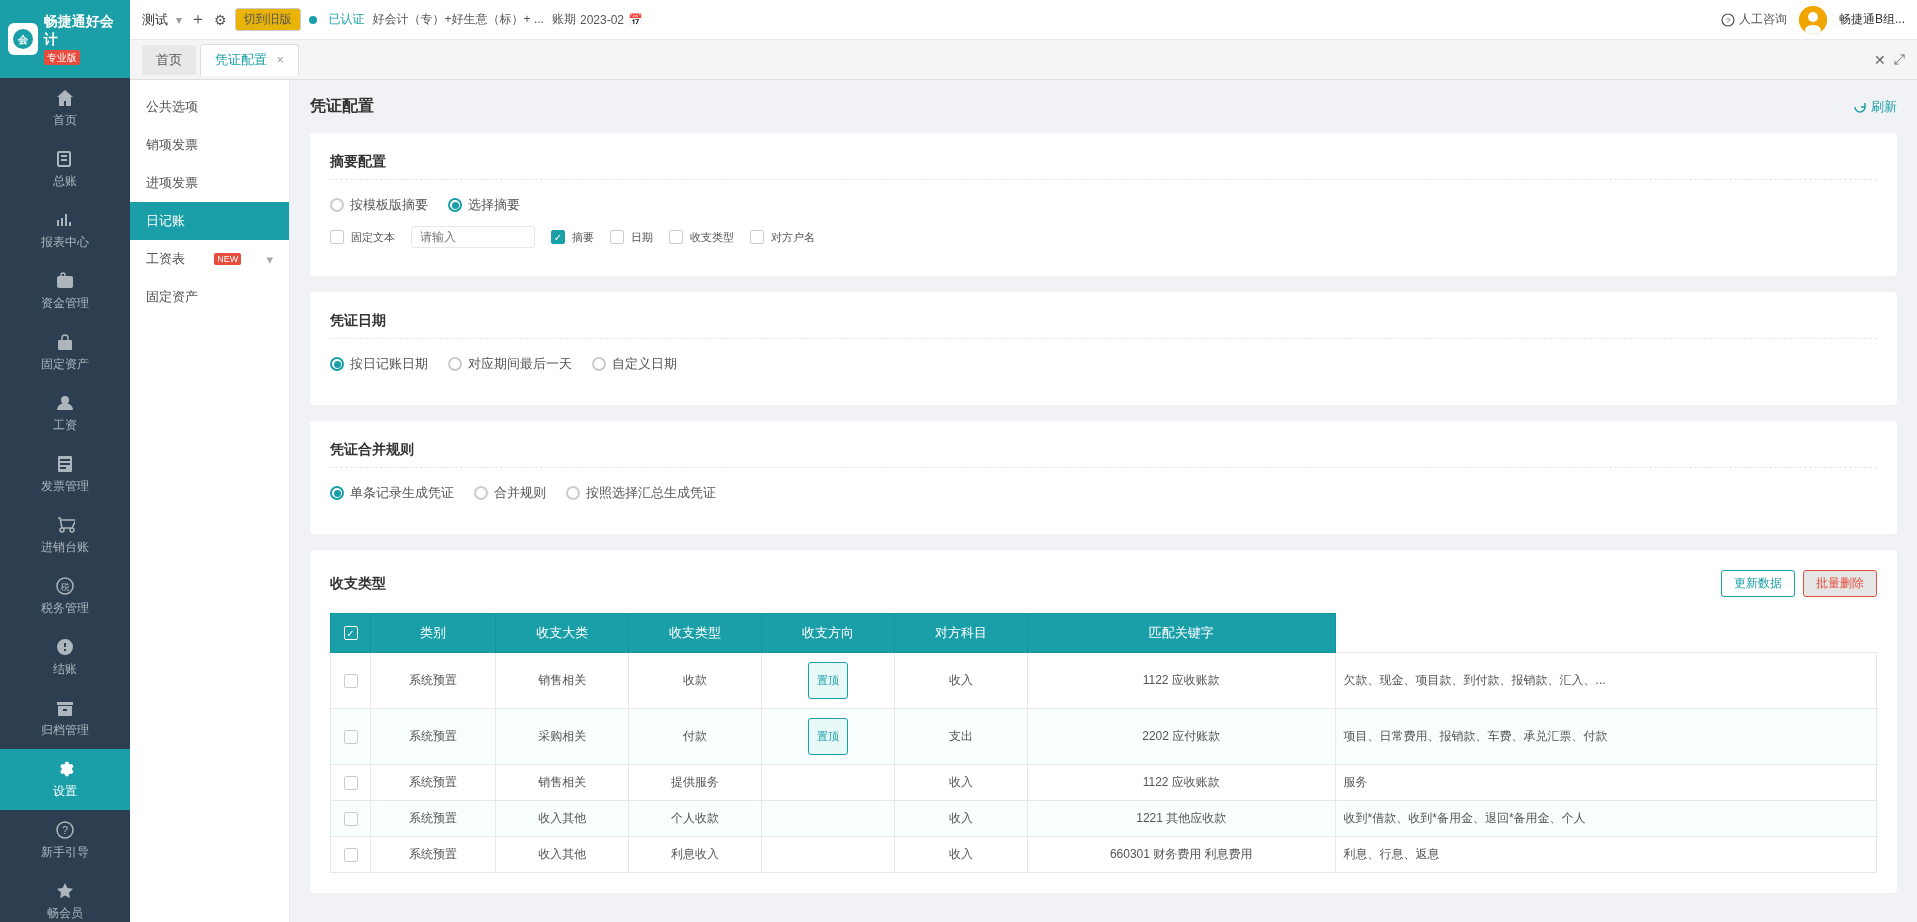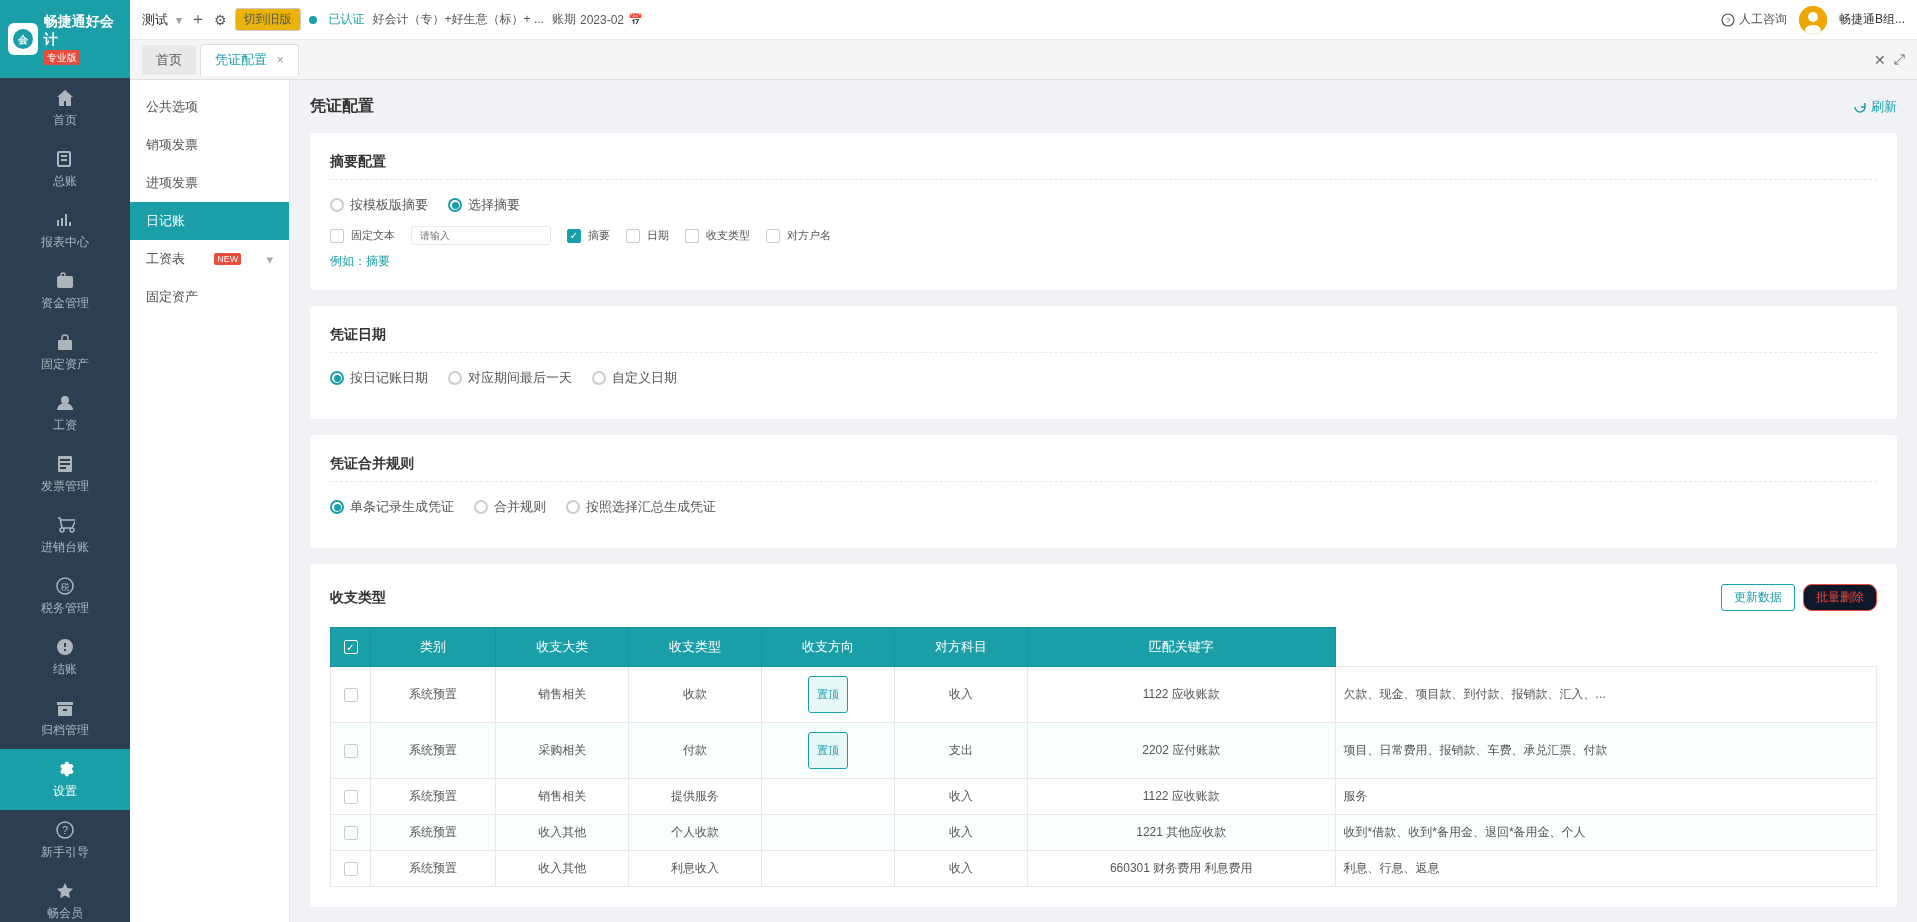--- a/index.html
+++ b/index.html
@@ -69,27 +69,27 @@
     .radio-circle { width: 14px; height: 14px; border-radius: 50%; border: 2px solid #ccc; display: flex; align-items: center; justify-content: center; }
     .radio-circle.checked { border-color: #1a9fa8; }
     .radio-circle.checked::after { content: ''; width: 7px; height: 7px; background: #1a9fa8; border-radius: 50%; }
 
     
     .checkbox-group { display: flex; gap: 16px; align-items: center; margin-bottom: 8px; flex-wrap: wrap; }
     .checkbox-item { display: flex; align-items: center; gap: 7px; cursor: pointer; font-size: 11px; color: #555; }
     .checkbox-box { width: 14px; height: 14px; border: 1px solid #ccc; border-radius: 2px; display: flex; align-items: center; justify-content: center; flex-shrink: 0; }
     .checkbox-box.checked { background: #1a9fa8; border-color: #1a9fa8; }
     .checkbox-box.checked::after { content: '✓'; color: #fff; font-size: 10px; }
-    .checkbox-input { border: 1px solid #e8e8e8; border-radius: 3px; padding: 3px 8px; width: 140px; font-size: 10px; color: #999; outline: none; }
+    .checkbox-input { border: 1px solid #e8e8e8; border-radius: 3px; padding: 3px 8px; width: 124px; font-size: 12px; color: #999; outline: none; }
     .example-text { color: #1a9fa8; font-size: 12px; margin-top: 4px; }
 
     
     .table-actions { display: flex; justify-content: flex-end; gap: 8px; margin-bottom: 8px; }
     .btn-update { background: #fff; border: 1px solid #1a9fa8; color: #1a9fa8; padding: 4px 12px; border-radius: 3px; cursor: pointer; font-size: 12px; text-align: right; }
-    .btn-delete { background: #0f172a; border: 1px solid #e74c3c; color: #e74c3c; padding: 4px 12px; border-radius: 9px; cursor: pointer; font-size: 12px; }
+    .btn-delete { background: #e5e5e5; border: 1px solid #e74c3c; color: #e74c3c; padding: 4px 12px; border-radius: 3px; cursor: pointer; font-size: 12px; }
     .data-table { width: 100%; border-collapse: collapse; }
     .data-table thead tr { background: #1a9fa8; }
     .data-table thead th { padding: 10px 8px; color: #fff; font-size: 13px; font-weight: 500; text-align: center; border: 1px solid #17939b; }
     .data-table tbody tr { background: #fff; }
     .data-table tbody tr:nth-child(even) { background: #f9fffe; }
     .data-table tbody td { padding: 9px 8px; border: 1px solid #e8e8e8; font-size: 12px; color: #555; text-align: center; }
     .data-table tbody td.text-left { text-align: left; }
     .btn-tag { background: #e8f8f8; border: 1px solid #1a9fa8; color: #1a9fa8; padding: 10px 8px; border-radius: 3px; cursor: pointer; font-size: 11px; }
   </style>
 </head>
@@ -320,21 +320,20 @@
           </div>
           <div class="checkbox-item">
             <div class="checkbox-box"></div>
             <span>收支类型</span>
           </div>
           <div class="checkbox-item">
             <div class="checkbox-box"></div>
             <span>对方户名</span>
           </div>
         </div>
-        <div class="example-text">例如：摘要</div>
       </div>
 
       <div class="section">
         <div class="section-title">凭证日期</div>
         <div class="radio-group">
           <div class="radio-item">
             <div class="radio-circle checked"></div>
             <span>按日记账日期</span>
           </div>
           <div class="radio-item">

